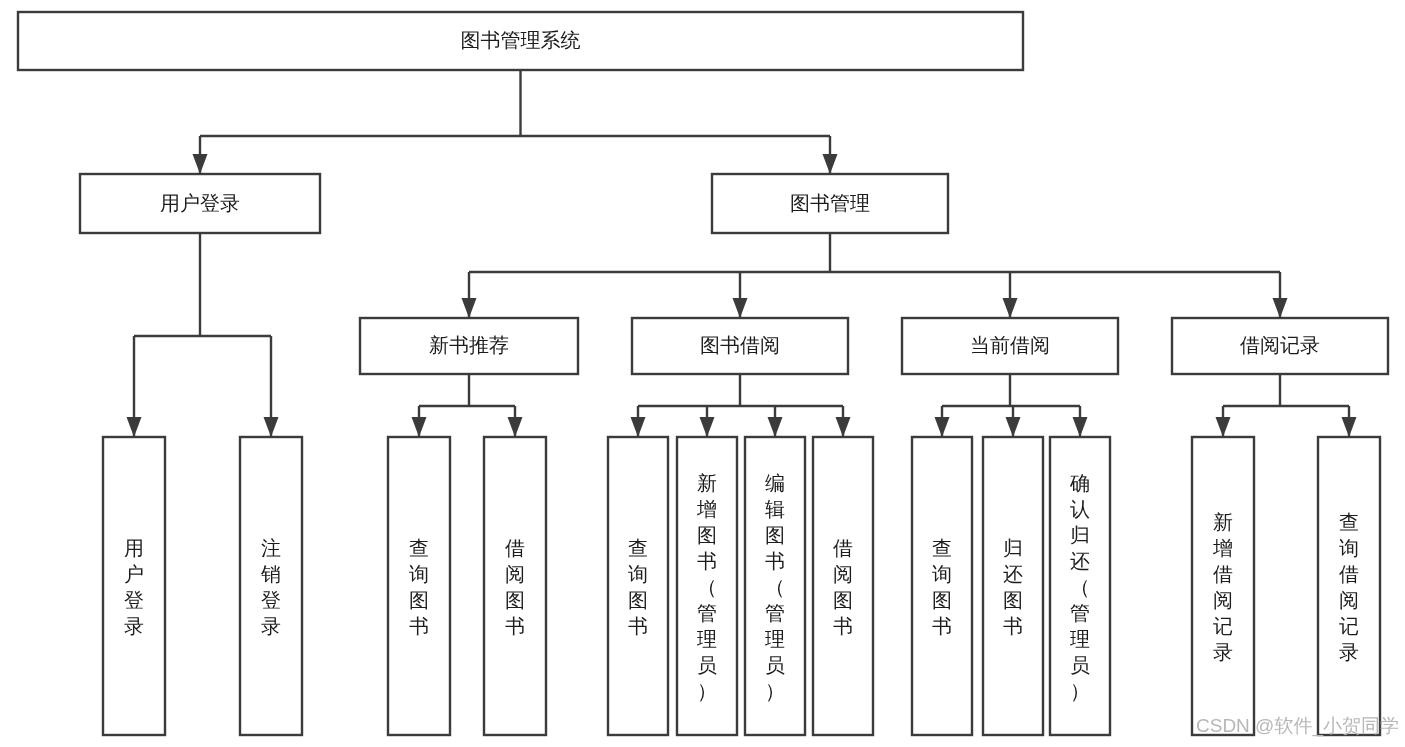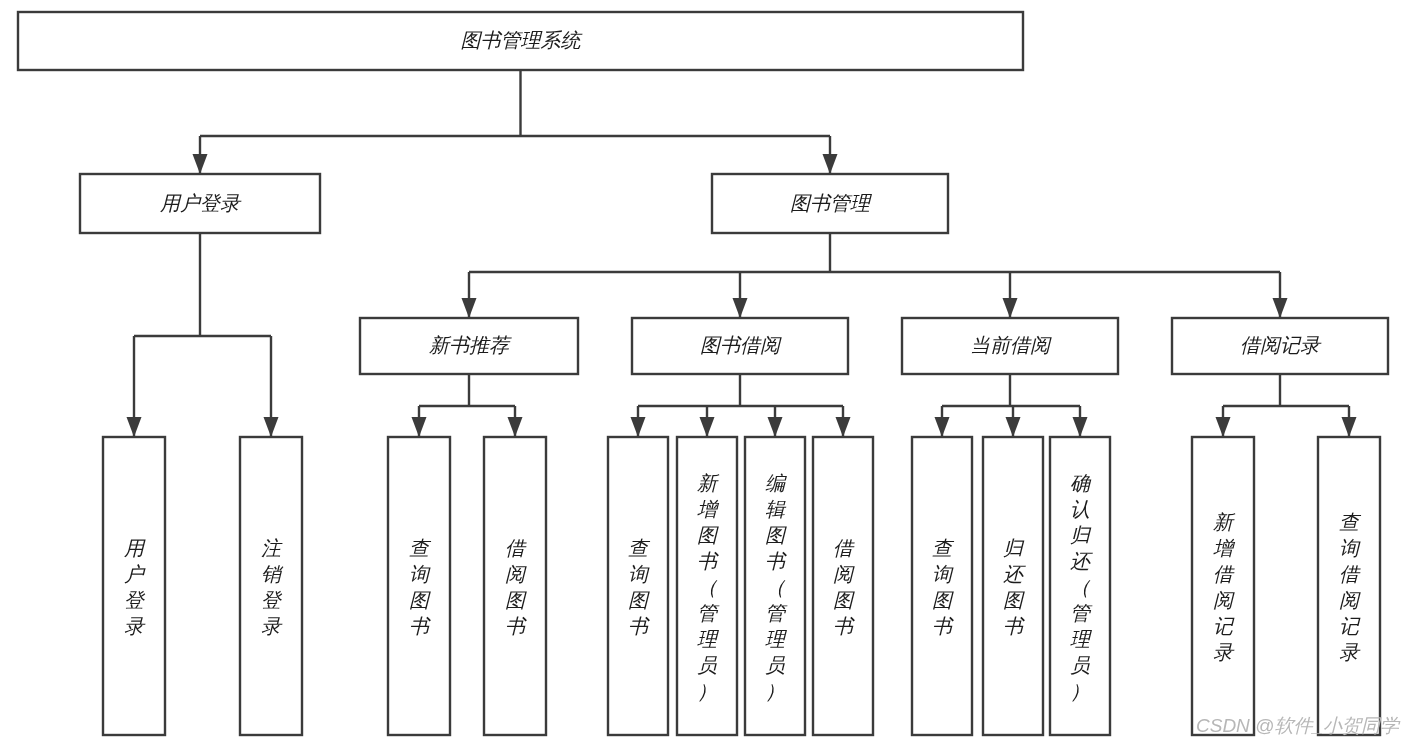--- a/index.html
+++ b/index.html
@@ -10,21 +10,20 @@
   }
   body {
     font-family: "Liberation Sans", "DejaVu Sans", sans-serif;
   }
   #diagram-root {
     position: relative;
     width: 1405px;
     height: 747px;
     background: #ffffff;
     overflow: hidden;
-    font-style: italic;
   }
   svg.diagram-canvas {
     position: absolute;
     left: 0;
     top: 0;
     width: 1405px;
     height: 747px;
     display: block;
   }
   .node-box {

